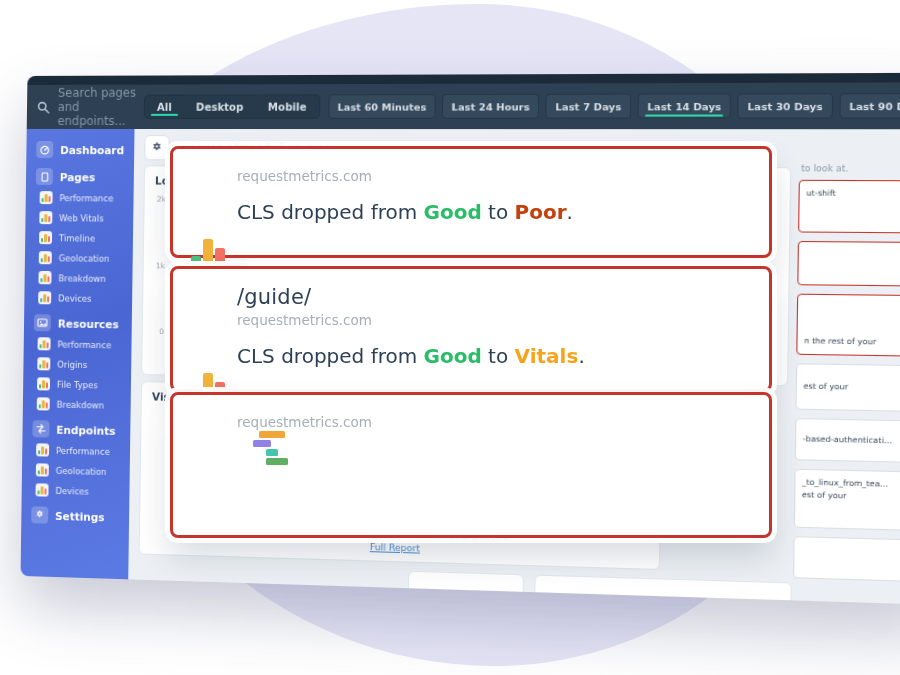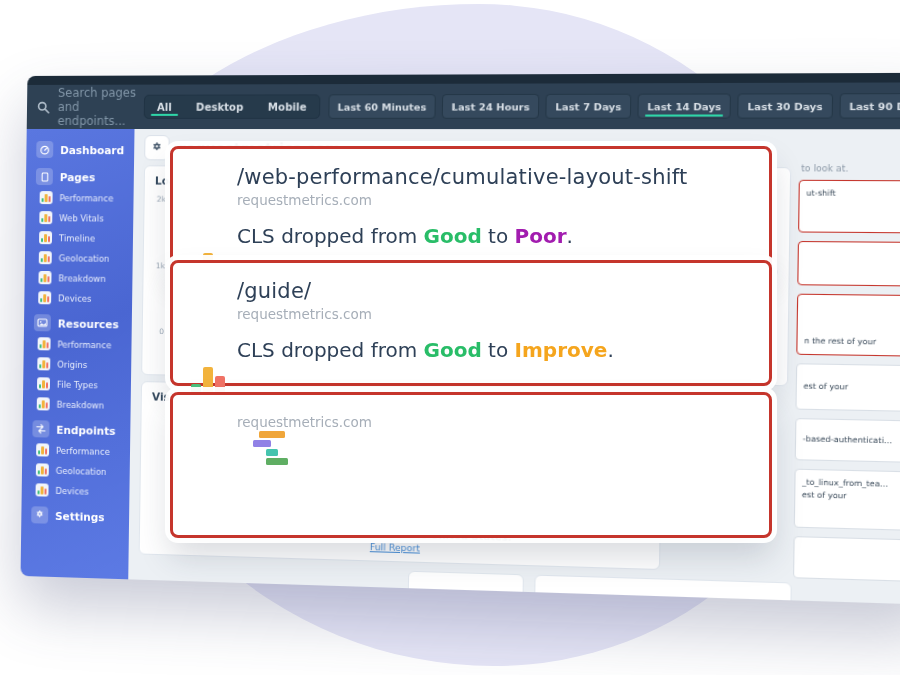--- a/index.html
+++ b/index.html
@@ -102,29 +102,29 @@
   .mini-alert { border:1.5px solid #C5352C; }
   .mini-normal { border:1px solid #D9DFE6; }
   .mini span { display:block; }
 
   
   .alert-card { position:absolute; left:170px; width:602px; background:#fff;
                 border:3px solid #C5352C; border-radius:8px;
                 box-shadow:0 0 0 5px rgba(255,255,255,.95), 0 18px 32px rgba(40,50,70,.18);
                 padding:16px 22px 18px 64px; cursor:pointer; }
   .card1 { top:146px; min-height:112px; }
-  .card2 { top:260px; min-height:112px; }
+  .card2 { top:266px; min-height:112px; }
   .card3 { top:392px; min-height:146px; }
   .alert-title { font-size:21px; font-weight:500; color:#2E4057; letter-spacing:.2px; }
   .alert-domain { font-size:13.5px; color:#A6AEB8; margin-top:3px; }
   .alert-msg { font-size:20px; color:#2E4057; margin-top:14px; line-height:1.45; }
   .alert-msg .strong { font-weight:normal; }
   .alert-msg .good { font-weight:bold; color:#29BD68; }
   .alert-msg .warn { font-weight:bold; color:#F5A51D; }
-  .alert-msg .bad  { font-weight:bold; color:#a21caf; }
+  .alert-msg .bad  { font-weight:bold; color:#c2410c; }
 
   .alert-icon { position:absolute; left:16px; top:18px; width:38px; height:38px; }
   .bars3 { display:flex; align-items:flex-end; gap:2px; height:100%; padding:2px; }
   .bars3 i { display:block; width:10px; border-radius:2px 2px 0 0; }
   .bars3 i:nth-child(1){ height:15px; background:#4CC17E; }
   .bars3 i:nth-child(2){ height:32px; background:#F2B33C; }
   .bars3 i:nth-child(3){ height:23px; background:#F07265; }
   .wfall { position:relative; height:100%; }
   .wfall i { position:absolute; height:7px; border-radius:1.5px; display:block; }
   .wfall i:nth-child(1){ left:6px;  top:2px;  width:26px; background:#F0A63A; }
@@ -404,33 +404,32 @@
       </div>
     </div>
   </div>
 
   <section class="alert-card card1">
     <span class="alert-icon bars3">
         <i></i>
         <i></i>
         <i></i>
       </span>
-    <h2 class="alert-title">/web-performance/cumulative-layout-shift</h2>
     <div class="alert-domain">requestmetrics.com</div>
     <p class="alert-msg"><span class="strong">CLS</span><span> dropped from </span><span class="good">Good</span><span> to </span><span class="bad">Poor</span><span>.</span></p>
   </section>
 
   <section class="alert-card card2">
     <span class="alert-icon bars3">
         <i></i>
         <i></i>
         <i></i>
       </span>
     <h2 class="alert-title">/guide/</h2>
     <div class="alert-domain">requestmetrics.com</div>
-    <p class="alert-msg"><span class="strong">CLS</span><span> dropped from </span><span class="good">Good</span><span> to </span><span class="warn">Improve</span><span>.</span></p>
+    <p class="alert-msg"><span class="strong">CLS</span><span> dropped from </span><span class="good">Good</span><span> to </span><span class="warn">Vitals</span><span>.</span></p>
   </section>
 
   <section class="alert-card card3">
     <span class="alert-icon wfall"><i></i><i></i><i></i><i></i></span>
     <div class="alert-domain">requestmetrics.com</div>
   </section>
 </div>
 
 </body></html>

